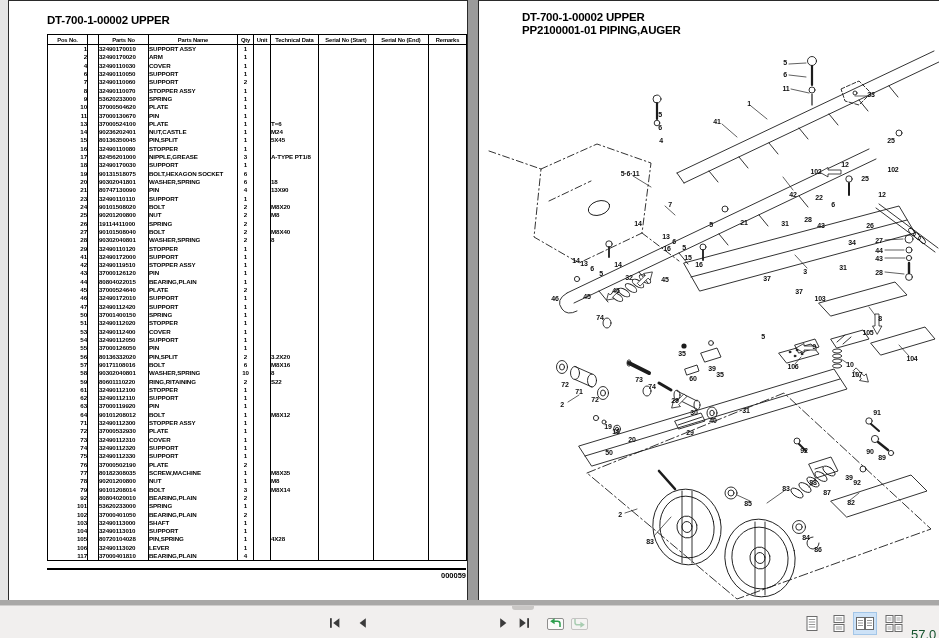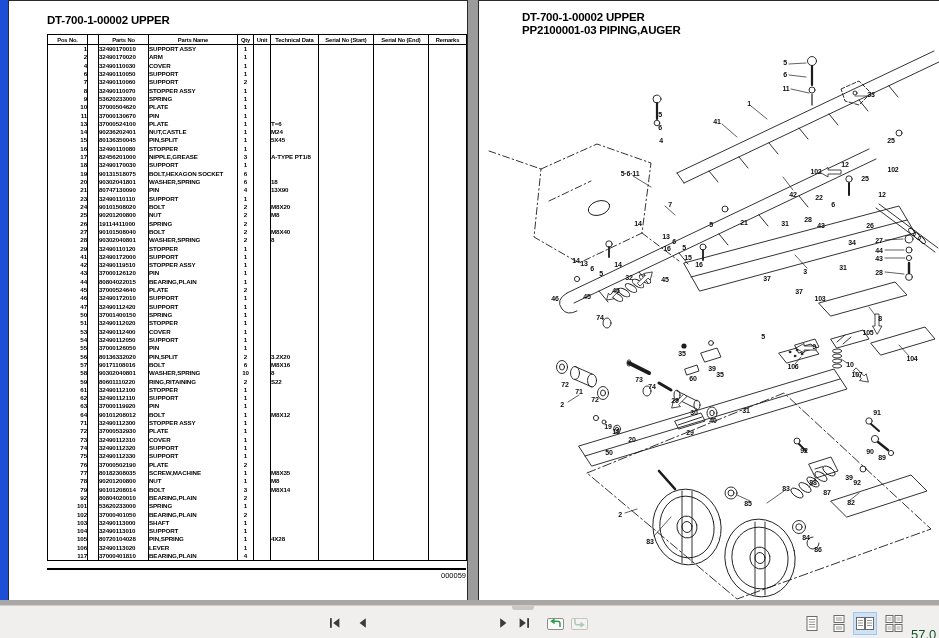--- a/index.html
+++ b/index.html
@@ -2,21 +2,21 @@
 <html><head>
 <meta charset="utf-8">
 <style>
   html,body{margin:0;padding:0;}
   body{
     width:939px;height:638px;overflow:hidden;position:relative;
     background:#ffffff;font-family:"Liberation Sans",sans-serif;
     -webkit-font-smoothing:antialiased;
   }
   
-  .viewer{position:absolute;left:0;top:0;width:792px;height:605px;background:#1d4ed8;}
+  .viewer{position:absolute;left:0;top:0;width:792px;height:605px;background:#e5e5e5;}
   .page{position:absolute;top:0;background:#fff;border:1px solid #2a2a2a;box-sizing:border-box;}
   .page-left{left:8px;width:460px;height:601px;}
   .page-right{left:478px;width:464px;height:601px;border-right:none;overflow:hidden;}
   .page-gap{position:absolute;left:468px;top:0;width:10px;height:601px;background:#9b9b9b;}
   .bottom-shadow{position:absolute;left:0;top:600px;width:939px;height:5px;background:#a9a8a7;}
 
   
   .doc-title{position:absolute;left:38px;top:13px;font-size:11.5px;font-weight:bold;color:#000;letter-spacing:-0.2px;}
   table.parts{
     position:absolute;left:38px;top:33px;width:419px;
@@ -33,21 +33,21 @@
     height:8.32px;line-height:8.32px;padding:0;
     border-left:1px solid #000;overflow:hidden;white-space:nowrap;letter-spacing:-0.1px;
   }
   table.parts th:first-child,table.parts td:first-child{border-left:none;}
   td.c0{text-align:right;padding-right:3px;}
   td.c2{padding-left:2px;}
   td.c3{padding-left:2px;}
   td.c4{text-align:center;}
   td.c6{padding-left:2px;}
   .footer-rule{position:absolute;left:38px;top:567px;width:419px;height:2.2px;background:#000;}
-  .sheet-number{position:absolute;left:38px;top:570px;width:419px;text-align:right;font-size:7.5px;font-weight:normal;color:#000;}
+  .sheet-number{position:absolute;left:38px;top:570px;width:419px;text-align:right;font-size:7.5px;font-weight:bold;color:#000;}
 
   
   .diag-title{position:absolute;left:43px;top:10px;font-size:11.5px;font-weight:bold;color:#000;letter-spacing:-0.2px;line-height:13px;}
   .diagram-wrap{position:absolute;left:0;top:0;width:462px;height:599px;}
   .callout{
     position:absolute;transform:translate(-50%,-50%);
     font-size:7px;font-weight:bold;color:#0d0d0d;white-space:nowrap;letter-spacing:-0.2px;
   }
 
   
@@ -854,21 +854,21 @@
     </table>
     <div class="footer-rule"></div>
     <div class="sheet-number">000059</div>
   </div>
 
   <div class="page-gap"></div>
 
   <div class="page page-right">
     <div class="diag-title">
       <div>DT-700-1-00002 UPPER</div>
-      <div>PP2100001-03 PIPING,AUGER</div>
+      <div>PP2100001-01 PIPING,AUGER</div>
     </div>
 
     <div class="diagram-wrap">
       <svg width="462" height="599" viewBox="0 0 462 599">
         <g stroke="#1c1c1c" fill="none" stroke-width="0.9" stroke-linecap="round">
 
           <g stroke-dasharray="7 3 1.5 3">
             <path d="M62,168 L118,143 L172,162 L163,232 L100,262 L55,236 Z"></path>
             <path d="M70,200 L112,180"></path>
             <line x1="10" y1="150" x2="62" y2="168"></line>

